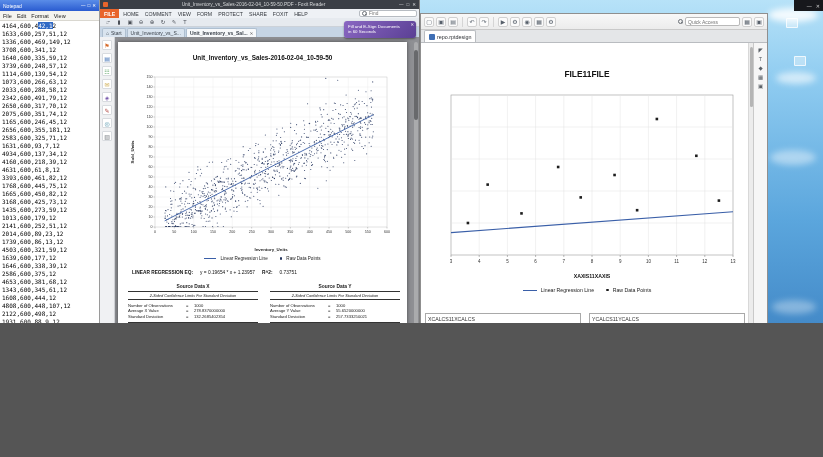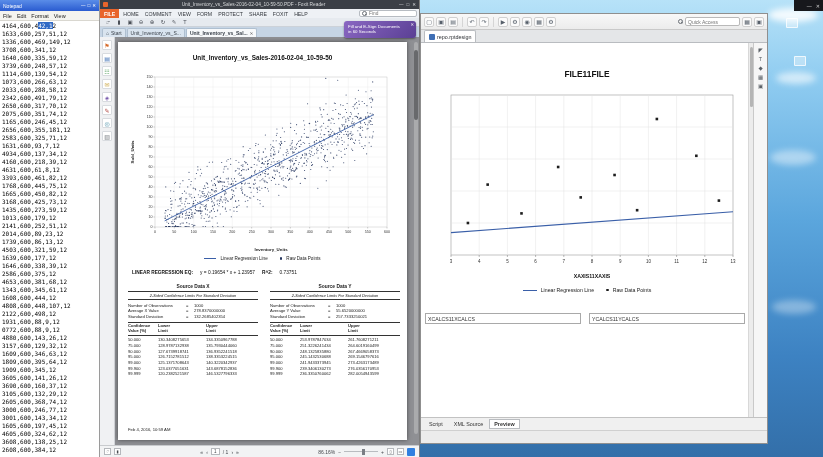--- a/index.html
+++ b/index.html
@@ -1,17 +1,17 @@
 <!DOCTYPE html>
 <html><head>
 <meta charset="utf-8">
 <style>
   *{box-sizing:border-box;margin:0;padding:0}
   body{margin:0;background:#555}
-  .screen{position:relative;width:823px;height:457px;overflow:hidden;background:#be185d;
+  .screen{position:relative;width:823px;height:323px;overflow:hidden;background:#be185d;
           font-family:"Liberation Sans",sans-serif;-webkit-font-smoothing:antialiased}
 
   
   .wallpaper{position:absolute;left:420px;top:0;width:403px;height:457px;
      background:linear-gradient(180deg,#b7e2f8 0%,#8ecbf0 18%,#5ba6dd 48%,#3d82c2 78%,#336fa9 100%)}
   .cloud{position:absolute;border-radius:50%;filter:blur(3px);background:rgba(255,255,255,.85)}
   .c1{left:348px;top:8px;width:50px;height:14px}
   .c2{left:356px;top:72px;width:40px;height:12px;opacity:.7}
   .c3{left:350px;top:150px;width:46px;height:15px;opacity:.5}
   .c4{left:352px;top:300px;width:44px;height:14px;opacity:.4}

